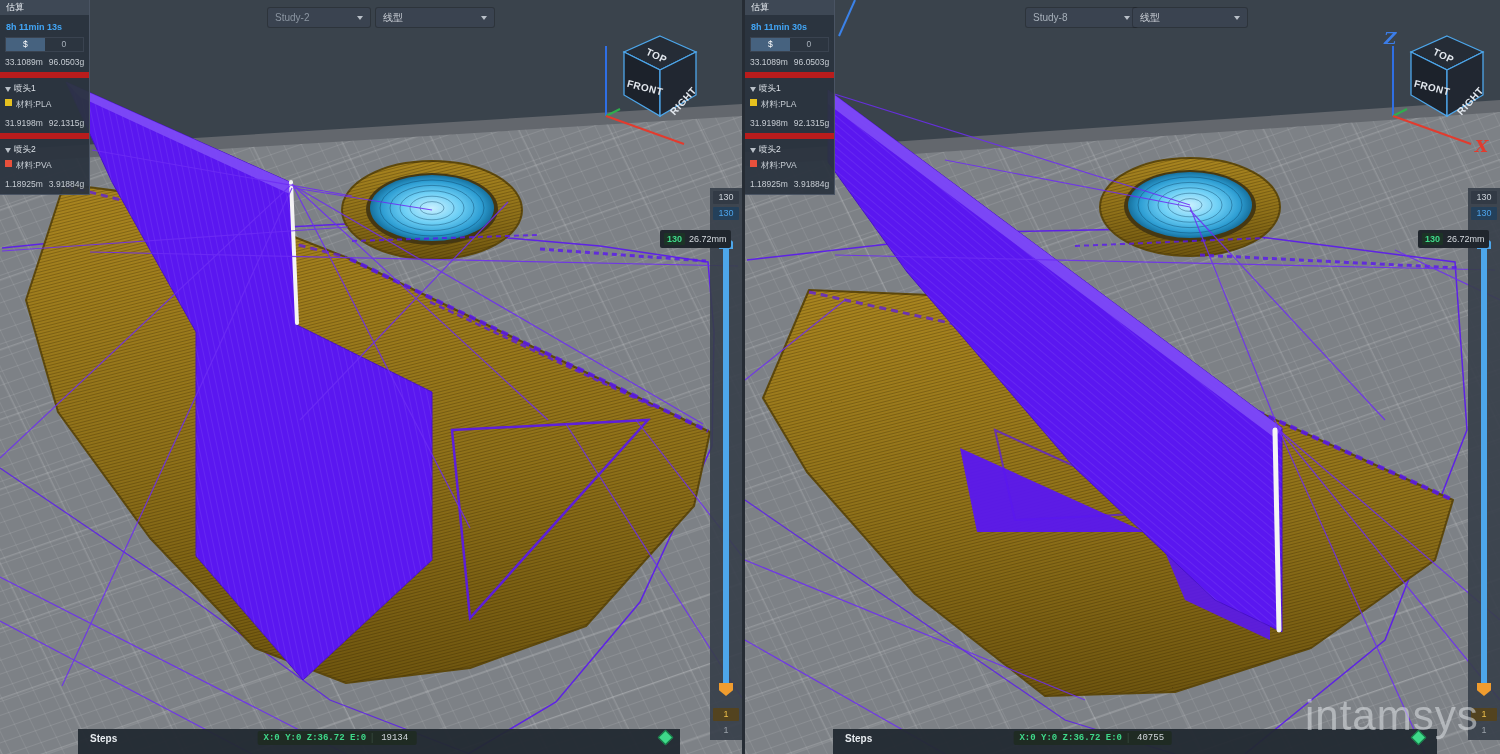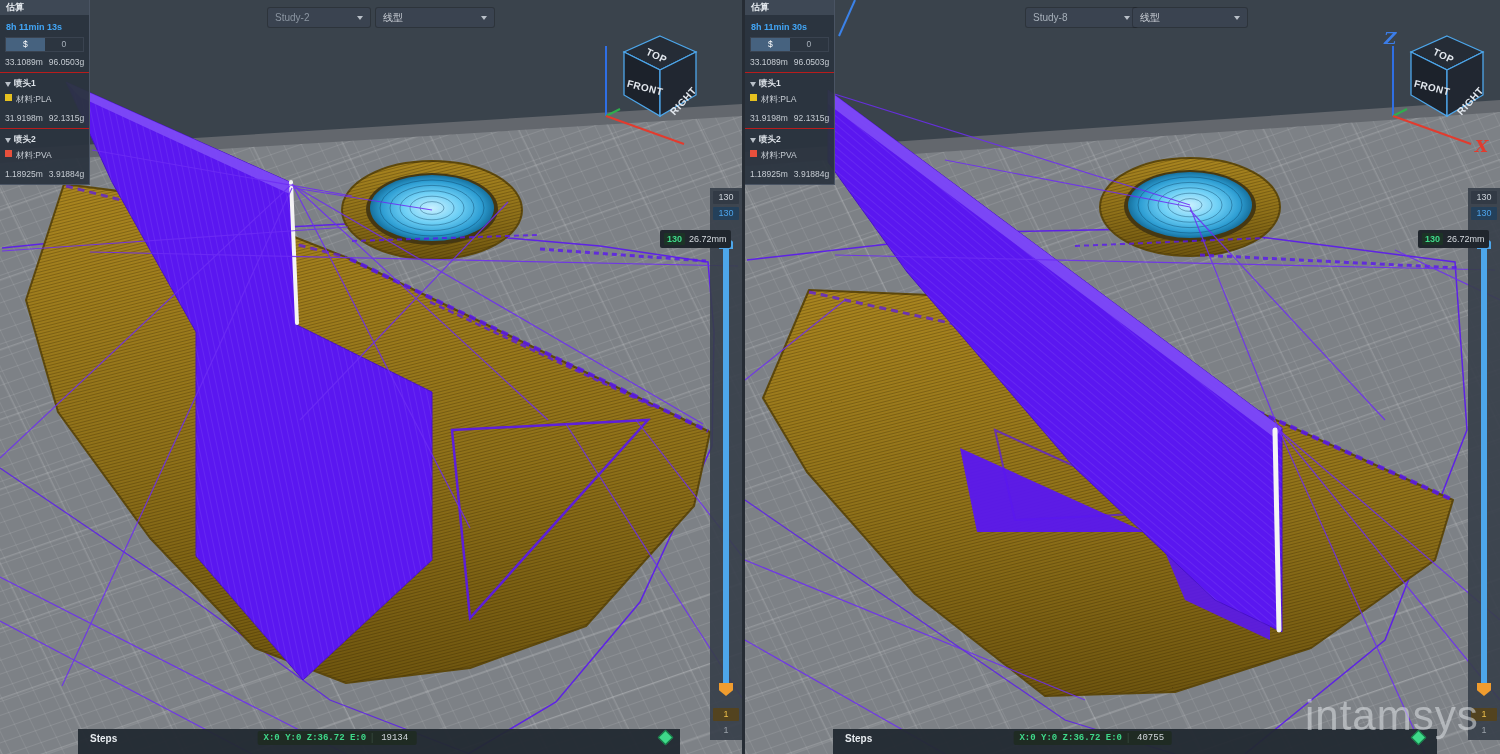--- a/index.html
+++ b/index.html
@@ -7,29 +7,29 @@
        font-family:"Liberation Sans",sans-serif;-webkit-font-smoothing:antialiased}
   .viewport{position:absolute;top:0;height:754px;overflow:hidden}
   #vpL{left:0;width:742px;border-right:3px solid #262c34}
   #vpR{left:745px;width:755px}
   .scene{position:absolute;left:0;top:0}
 
   
   .est-panel{position:absolute;left:0;top:0;width:89px;background:rgba(43,51,63,.94);
     border:1px solid #4a5463;border-top:none;border-left:none;z-index:12;font-size:8.5px;color:#c6ccd3}
   .est-header{height:15px;line-height:15px;padding-left:6px;background:#3e4855;color:#e8edf2;
-    font-weight:bold;font-size:9px}
+    font-weight:normal;font-size:9px}
   .est-time{color:#42a5f5;font-weight:bold;font-size:9px;padding:7px 6px 5px}
   .est-tabs{display:flex;margin:0 5px;border:1px solid #3a4350}
   .tab{flex:1;text-align:center;height:13px;line-height:13px;background:#2c3540;color:#a9b1bb;font-size:8.5px}
   .tab.sel{background:#46627f;color:#fff}
-  .vals{display:flex;align-items:center;padding:5px 5px;border-bottom:1px solid #b91c1c}
+  .vals{display:flex;align-items:center;padding:5px 5px;border-bottom:6px solid #b91c1c}
   .vals .v{flex:1;text-align:left;white-space:nowrap}
   .vdiv{width:1px;height:9px;background:#4a5463;margin:0 3px}
-  .sec-title{display:flex;align-items:center;gap:3px;padding:5px 5px 2px;color:#dde2e8;font-weight:bold;font-size:8.5px}
+  .sec-title{display:flex;align-items:center;gap:3px;padding:5px 5px 2px;color:#dde2e8;font-weight:normal;font-size:8.5px}
   .ext-icon{display:inline-block;width:0;height:0;border-top:5px solid #b9c0c8;
     border-left:3px solid transparent;border-right:3px solid transparent}
   .mat-row{display:flex;gap:4px;padding:2px 5px 2px}
   .swatch{width:7px;height:7px;flex:none}
   .sw-y{background:#e6c11f}.sw-r{background:#e8503c}
 
   
   .dd{position:absolute;top:8px;height:19px;background:#3a4350;border-radius:2px;display:flex;
     align-items:center;justify-content:space-between;padding:0 7px;font-size:10px;z-index:12;
     box-shadow:0 0 0 1px rgba(0,0,0,.22)}

